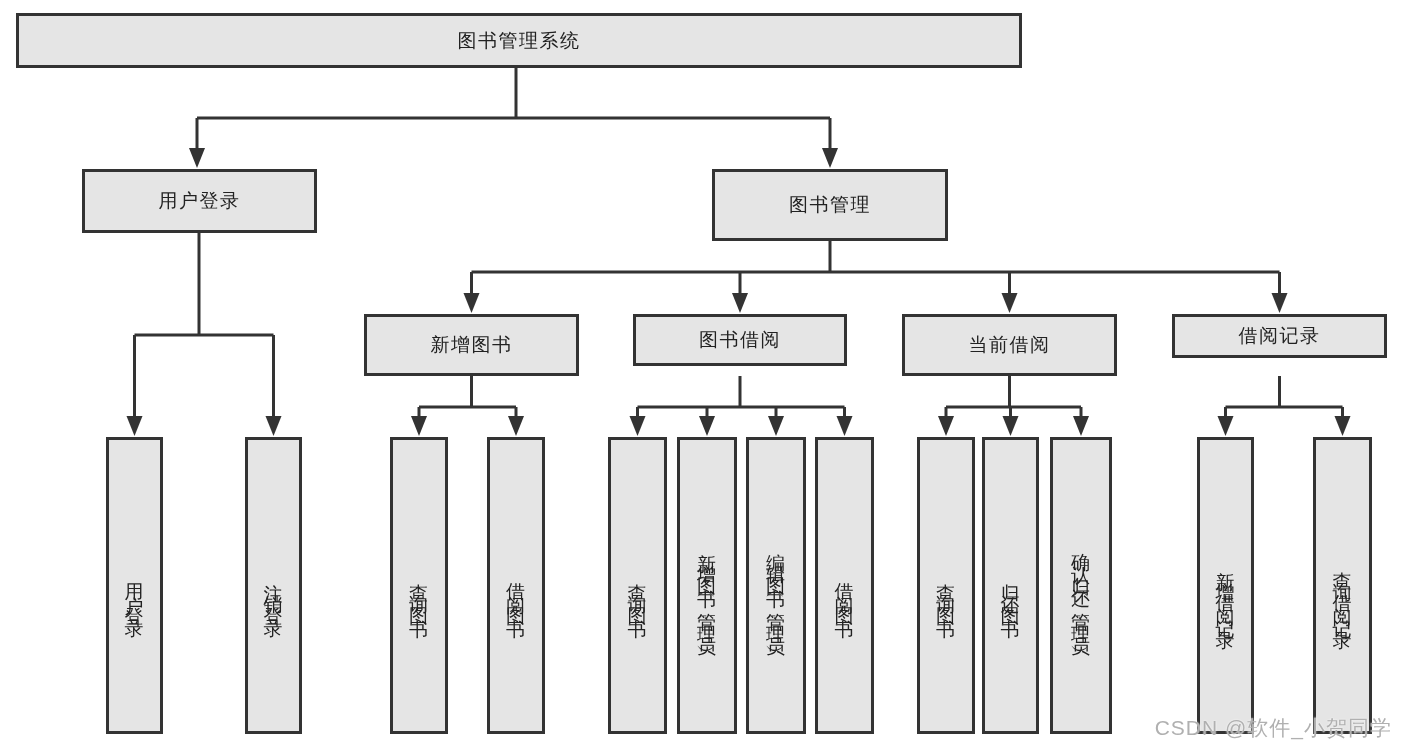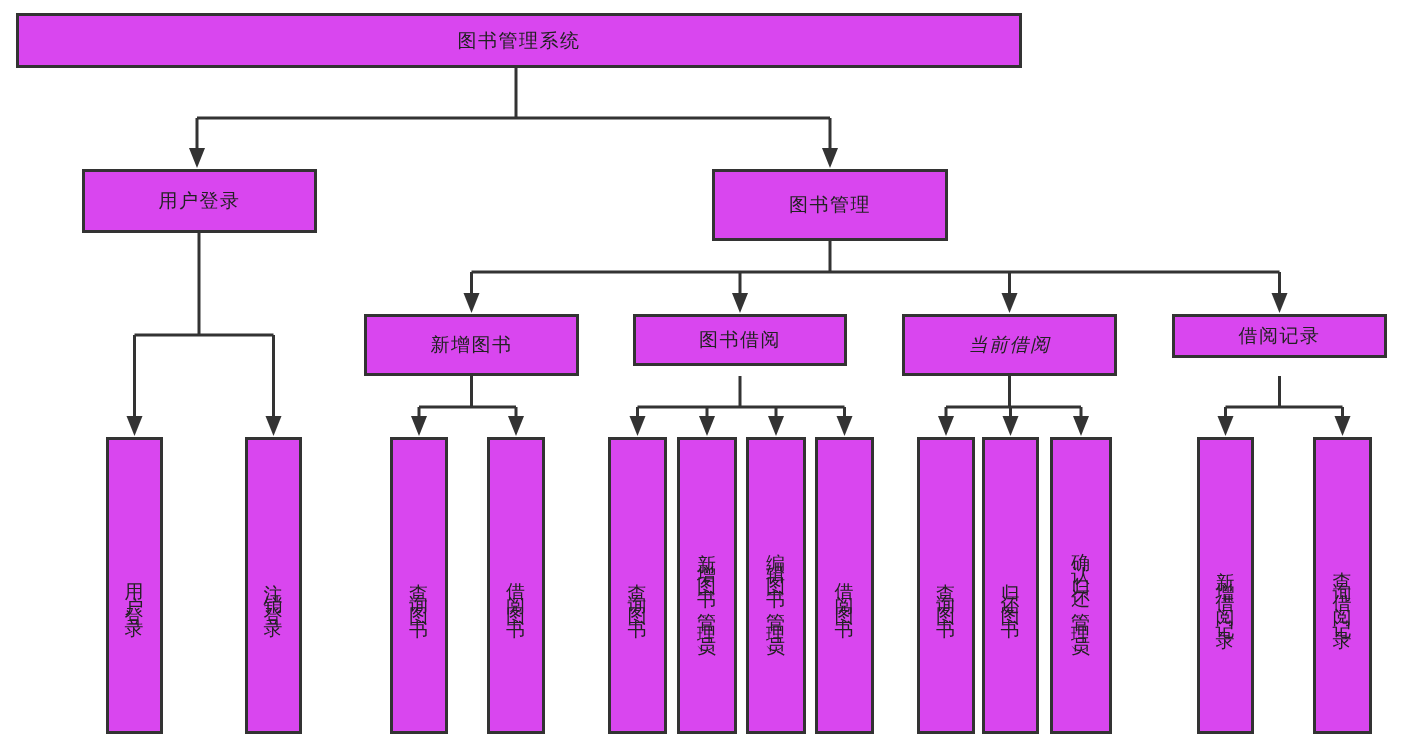--- a/index.html
+++ b/index.html
@@ -8,21 +8,21 @@
     width:1405px;height:747px;
     background:#ffffff;
     font-family:"Liberation Sans","DejaVu Sans",sans-serif;
     overflow:hidden;
   }
   #wires{position:absolute;left:0;top:0;width:1405px;height:747px;}
   .node{
     position:absolute;
     box-sizing:border-box;
     border:3px solid #333333;
-    background:#d946ef;
+    background:#e5e5e5;
     display:flex;
     align-items:center;
     justify-content:center;
     color:#222222;
   }
   .node .lbl{
     font-size:19px;
     letter-spacing:1.5px;
     white-space:nowrap;
   }
@@ -113,21 +113,21 @@
       </div>
       <div class="node" style="left: 712px; top: 169px; width: 236px; height: 72px;">
         <span class="lbl">图书管理</span>
       </div>
       <div class="node" style="left: 364px; top: 314px; width: 215px; height: 62px;">
         <span class="lbl">新增图书</span>
       </div>
       <div class="node" style="left: 633px; top: 314px; width: 214px; height: 52px;">
         <span class="lbl">图书借阅</span>
       </div>
-      <div class="node" style="left: 902px; top: 314px; width: 215px; height: 62px; font-style: italic;">
+      <div class="node" style="left: 902px; top: 314px; width: 215px; height: 62px;">
         <span class="lbl">当前借阅</span>
       </div>
       <div class="node" style="left: 1172px; top: 314px; width: 215px; height: 44px;">
         <span class="lbl">借阅记录</span>
       </div>
       <div class="node vertical" style="left: 106px; top: 437px; width: 57px; height: 297px;">
         <span class="lbl">用户登录</span>
       </div>
       <div class="node vertical" style="left: 245px; top: 437px; width: 57px; height: 297px;">
         <span class="lbl">注销登录</span>
@@ -159,13 +159,14 @@
       <div class="node vertical" style="left: 1050px; top: 437px; width: 62px; height: 297px;">
         <span class="lbl">确认归还（管理员）</span>
       </div>
       <div class="node vertical" style="left: 1197px; top: 437px; width: 57px; height: 297px;">
         <span class="lbl">新增借阅记录</span>
       </div>
       <div class="node vertical" style="left: 1313px; top: 437px; width: 59px; height: 297px;">
         <span class="lbl">查询借阅记录</span>
       </div>
     </div>
+  <div id="watermark">CSDN @软件_小贺同学</div>
 </div>
 
 </body></html>

